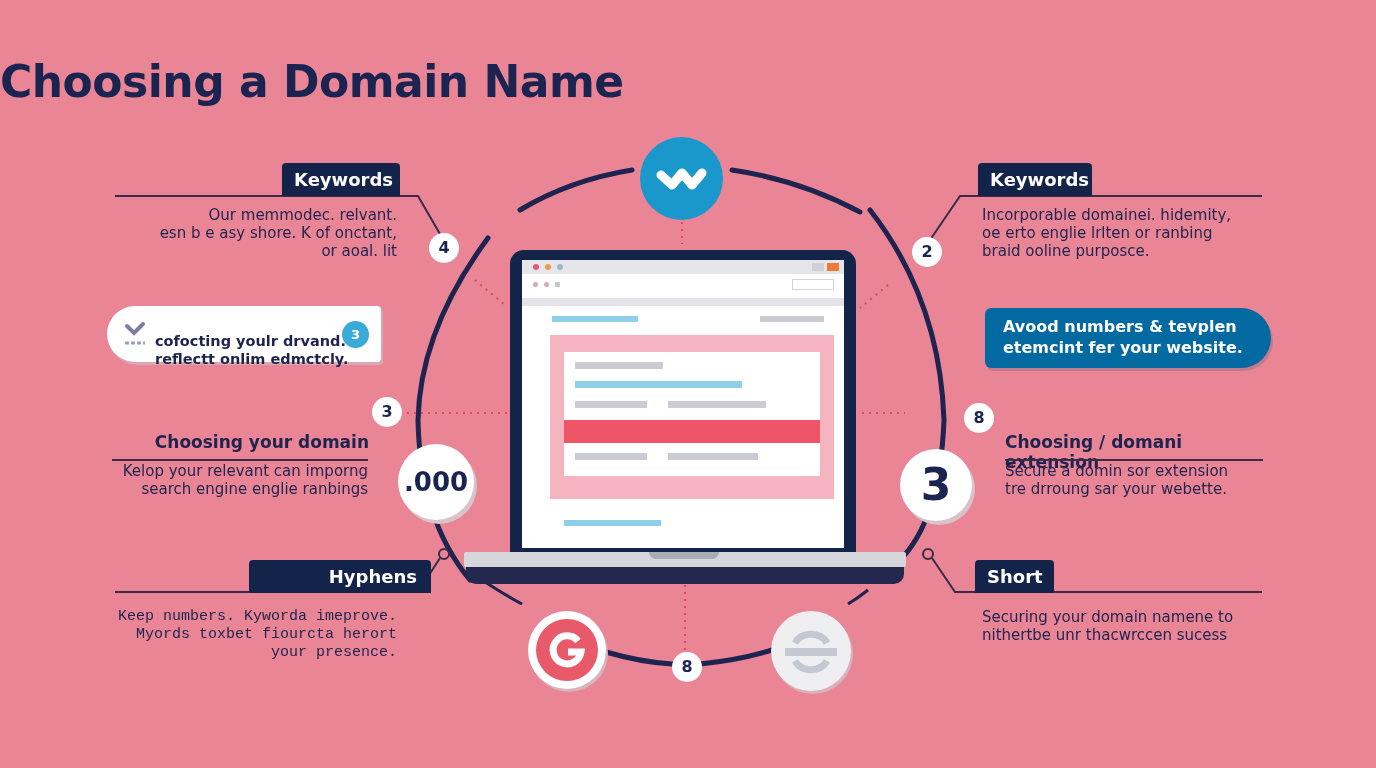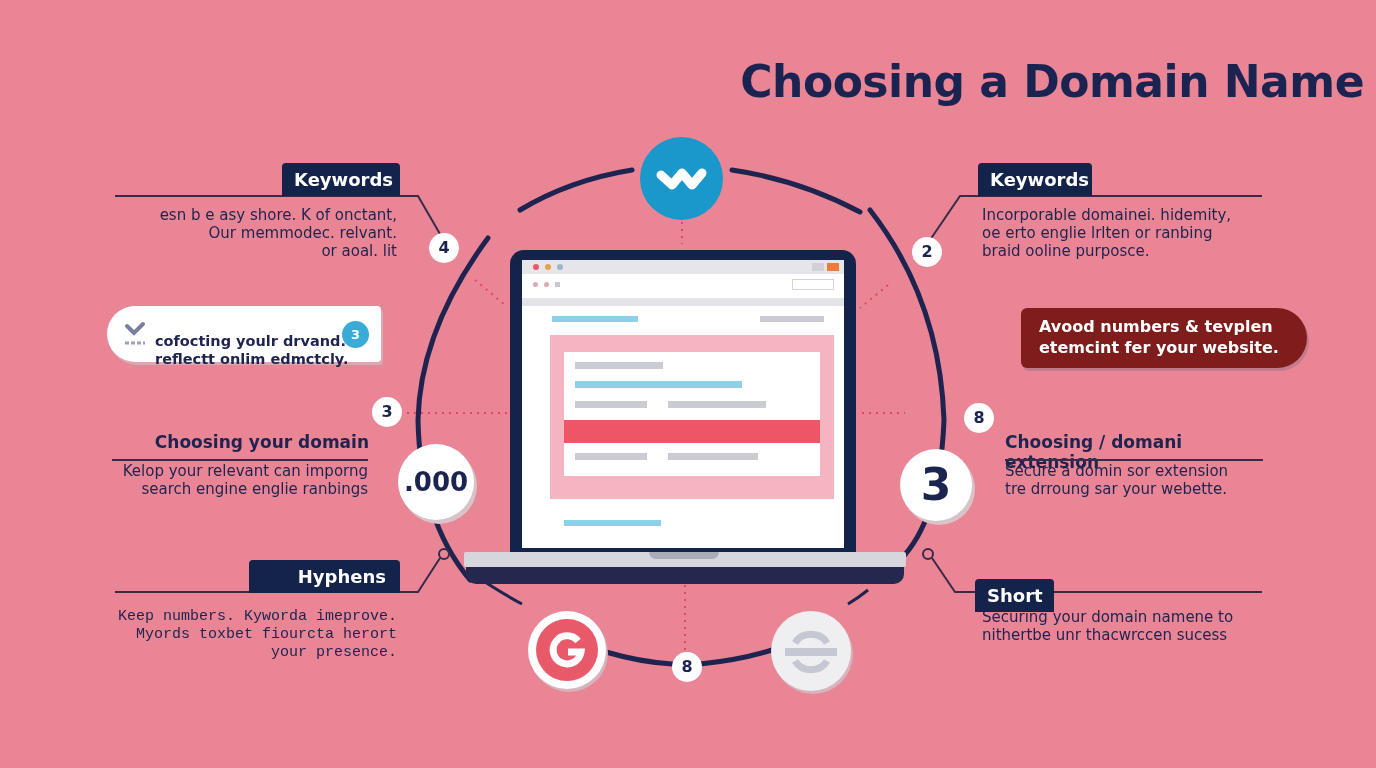--- a/index.html
+++ b/index.html
@@ -5,21 +5,21 @@
   * { box-sizing: border-box; margin: 0; padding: 0; }
   html, body { width: 1376px; height: 768px; overflow: hidden; }
   body {
     background: #E98594;
     font-family: "DejaVu Sans", sans-serif;
     color: #1E2350;
     position: relative;
   }
   .title {
     position: absolute; left: 0; top: 56px; width: 1364px;
-    text-align: right; font-size: 44px; font-weight: bold;
+    text-align: left; font-size: 44px; font-weight: bold;
     color: #1B2450; letter-spacing: -0.5px;
   }
   svg.deco { position: absolute; left: 0; top: 0; }
   .tag {
     position: absolute; background: #13234A; color: #fff;
     font-weight: bold; font-size: 18px; height: 33px; line-height: 33px;
     border-radius: 4px 4px 0 0; padding: 0 12px;
   }
   .desc {
     position: absolute; font-size: 15px; line-height: 18px; color: #1E2350;
@@ -49,23 +49,22 @@
     line-height: 18px; color: #1E2350; font-weight: bold; margin-top: 17px;
   }
   .pill-white .chk { position: absolute; left: 16px; top: 12px; }
   .pill-white .dot {
     position: absolute; right: 12px; top: 15px; width: 27px; height: 27px;
     border-radius: 50%; background: #3AAAD6; color: #fff; font-size: 13px;
     text-align: center; line-height: 27px; font-weight: bold;
   }
   .pill-blue {
     position: absolute; left: 985px; top: 308px; width: 286px; height: 60px;
-    background: #7f1d1d; border-radius: 6px 30px 30px 6px;
+    background: #0369a1; border-radius: 6px 30px 30px 6px;
     box-shadow: 2px 3px 0 #c47a8a;
-    margin-left: 36px;
   }
   .pill-blue .txt {
     position: absolute; left: 18px; top: 8px; font-size: 16px;
     line-height: 21px; color: #fff; font-weight: bold;
   }
   
   .laptop-screen {
     position: absolute; left: 510px; top: 250px; width: 346px; height: 302px;
     background: #13234A; border-radius: 14px 14px 0 0;
   }
@@ -122,22 +121,22 @@
 <div class="title">Choosing a Domain Name</div>
 
 <div style="position:absolute;left:640px;top:137px;width:83px;height:83px;border-radius:50%;background:#1A98CC;">
   <svg width="83" height="83" viewBox="0 0 83 83">
     <polyline points="21,38 32,48 42,36 52,48 62,36" fill="none" stroke="#fff" stroke-width="9" stroke-linecap="round" stroke-linejoin="round"></polyline>
   </svg>
 </div>
 
 <div class="tag" style="left:282px;top:163px;width:118px;text-align:center;">Keywords</div>
 <div class="desc right" style="left:110px;top:206px;width:287px;">
+  <div>Our memmodec. relvant.</div>
   <div>esn b e asy shore. K of onctant,</div>
-  <div>Our memmodec. relvant.</div>
   <div>or aoal. lit</div>
 </div>
 <div class="badge" style="left:429px;top:233px;">4</div>
 
 <div class="tag" style="left:978px;top:163px;width:114px;text-align:center;">Keywords</div>
 <div class="desc" style="left:982px;top:206px;width:290px;">
   <div>Incorporable domainei. hidemity,</div>
   <div>oe erto englie lrlten or ranbing</div>
   <div>braid ooline purposce.</div>
 </div>
@@ -173,28 +172,28 @@
 
 <div class="badge" style="left:964px;top:403px;">8</div>
 <div class="heading" style="left:1005px;top:432px;width:270px;">Choosing / domani extension</div>
 <div class="hline" style="left:1005px;top:459px;width:258px;height:1.5px;"></div>
 <div class="desc" style="left:1005px;top:462px;width:270px;">
   <div>Secure a domin sor extension</div>
   <div>tre drroung sar your webette.</div>
 </div>
 <div class="bigcircle" style="left:900px;top:449px;width:72px;height:72px;line-height:72px;font-size:44px;">3</div>
 
-<div class="tag" style="left:249px;top:560px;width:151px;text-align:right;padding-right:14px;">Hyphens</div>
+<div class="tag" style="left:249px;top:560px;width:182px;text-align:right;padding-right:14px;">Hyphens</div>
 <div class="desc right" style="left:100px;top:608px;width:297px;font-family:Liberation Mono, monospace;">
   <div>Keep numbers. Kyworda imeprove.</div>
   <div>Myords toxbet fiourcta herort</div>
   <div>your presence.</div>
 </div>
 
-<div class="tag" style="left:975px;top:560px;width:79px;margin-top:19px;">Short</div>
+<div class="tag" style="left:975px;top:560px;width:79px;">Short</div>
 <div class="desc" style="left:982px;top:608px;width:290px;">
   <div>Securing your domain namene to</div>
   <div>nithertbe unr thacwrccen sucess</div>
 </div>
 
 <div style="position:absolute;left:528px;top:611px;width:78px;height:78px;border-radius:50%;background:#fff;box-shadow:2px 3px 0 #d8b3bb;">
   <div style="position:absolute;left:8px;top:8px;width:62px;height:62px;border-radius:50%;background:#E8596A;">
     <svg width="62" height="62" viewBox="0 0 62 62">
       <path d="M 42 22 A 14 14 0 1 0 45 33 L 32 33" fill="none" stroke="#fff" stroke-width="7"></path>
     </svg>

